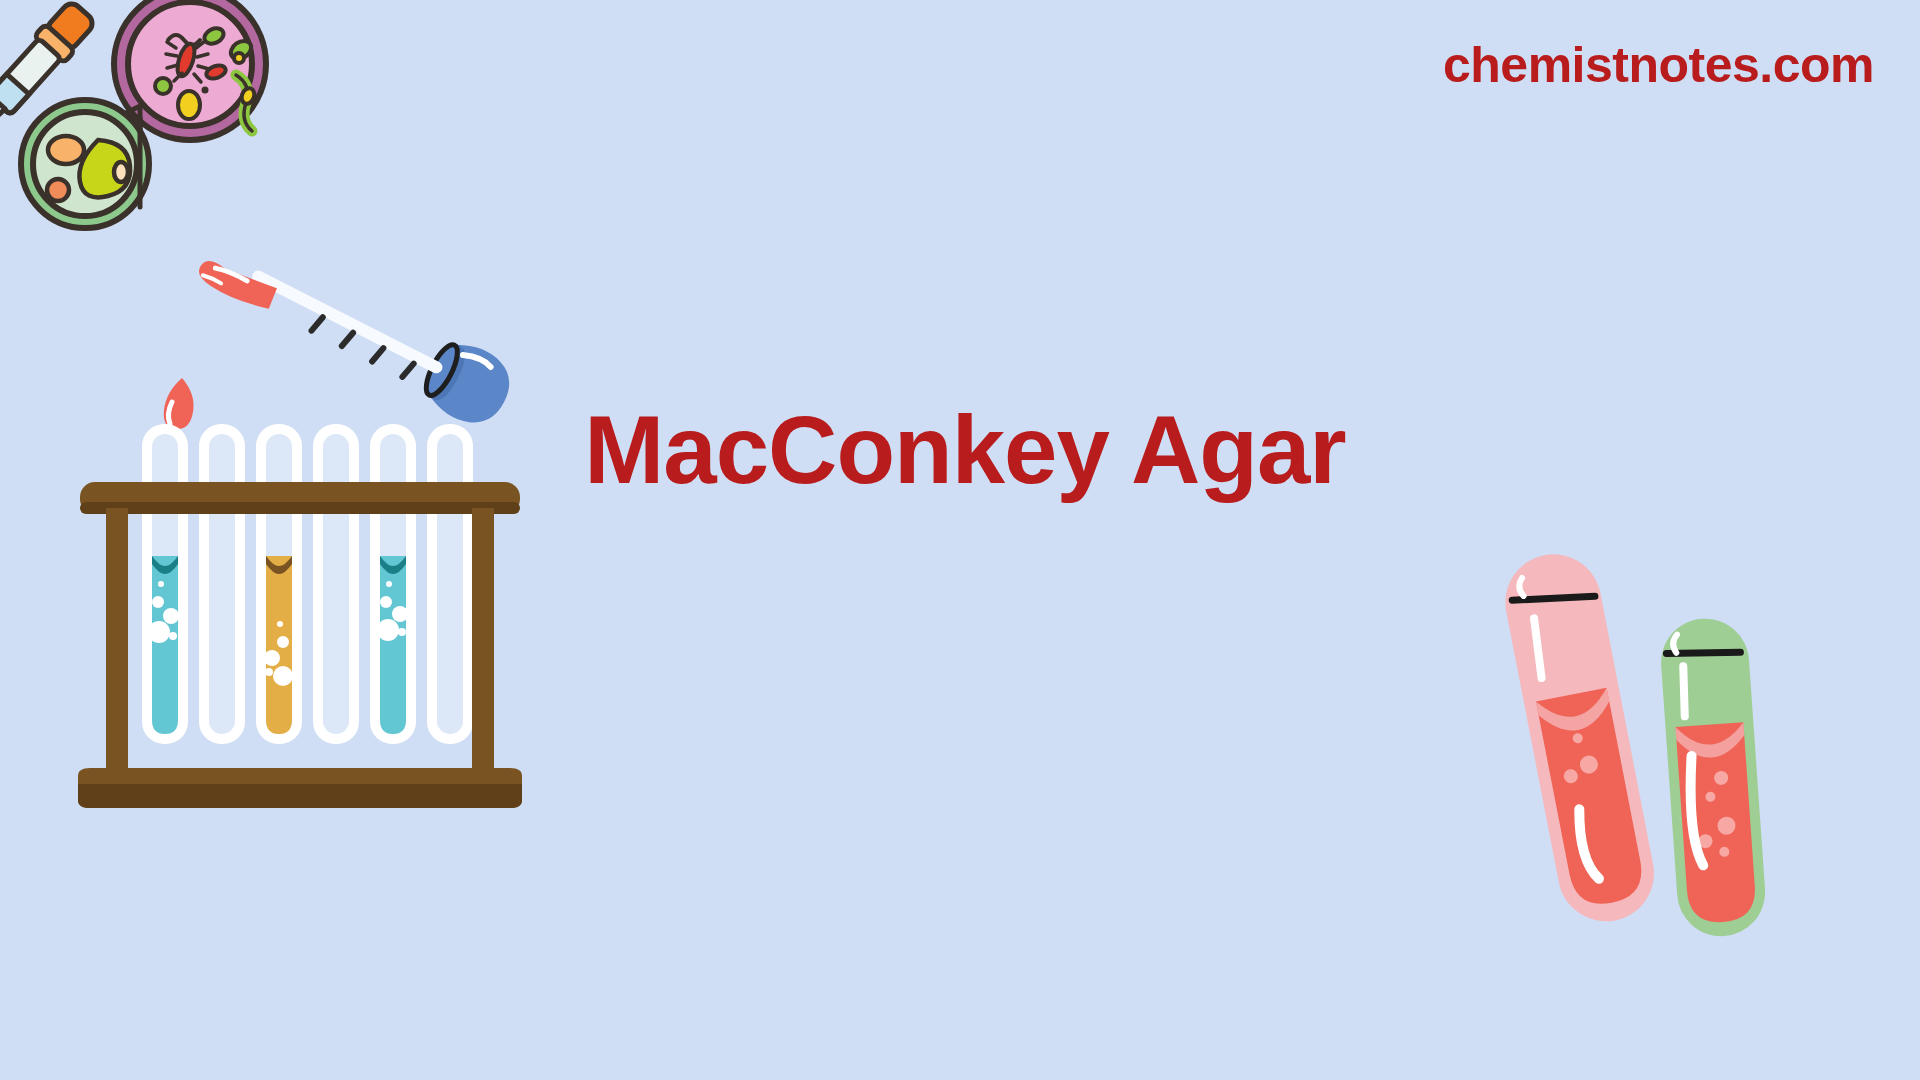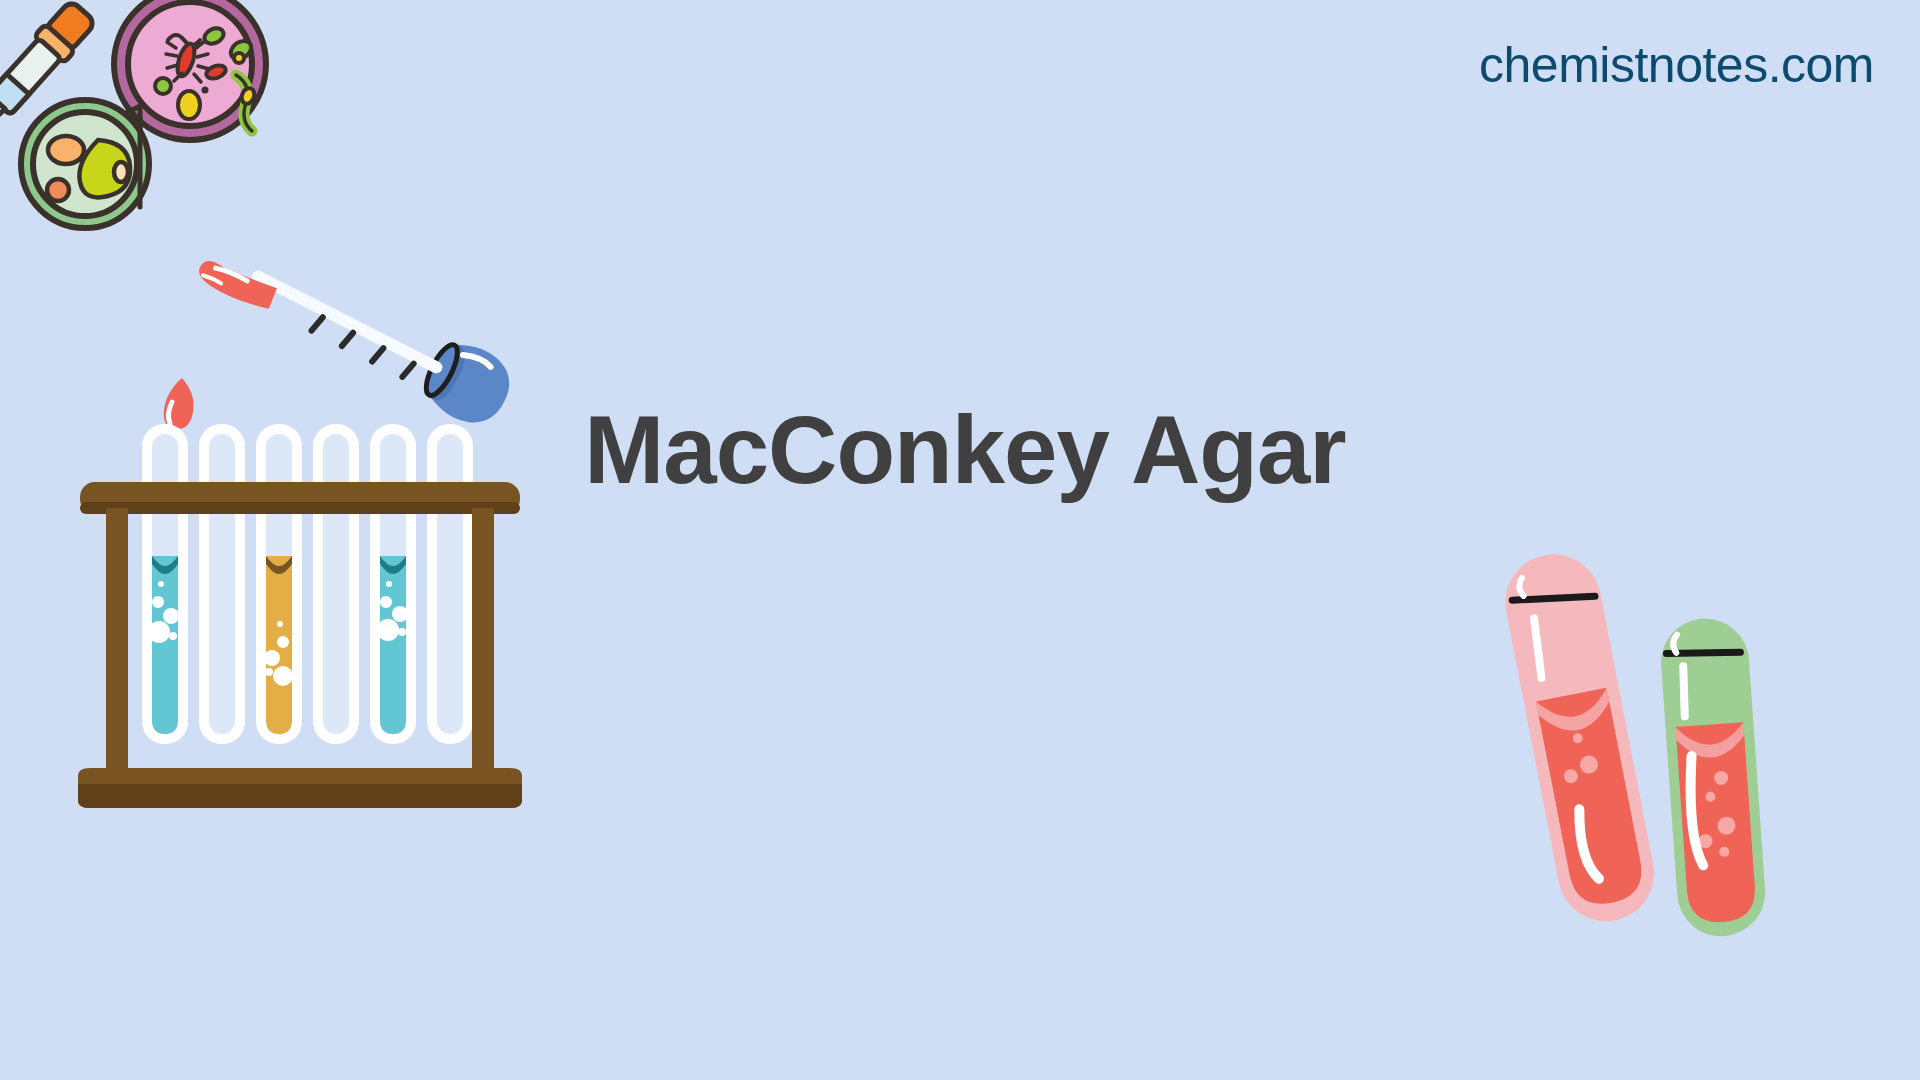--- a/index.html
+++ b/index.html
@@ -16,39 +16,39 @@
     background: #cfdef5;
     font-family: "Liberation Sans", sans-serif;
   }
 
   
   #watermark {
     position: absolute;
     top: 36px;
     right: 46px;
     font-size: 50px;
-    font-weight: 400;
+    font-weight: 700;
     letter-spacing: -0.5px;
-    color: #0c4a6e;
+    color: #b91c1c;
     white-space: nowrap;
     user-select: none;
   }
 
   
   #text-block {
     position: absolute;
     left: 560px;
     top: 400px;
     width: 810px;
     text-align: center;
   }
   #main-title {
     font-size: 96px;
     font-weight: 700;
-    color: #404040;
+    color: #b91c1c;
     line-height: 1.05;
     letter-spacing: -1px;
     margin: 0;
     white-space: nowrap;
   }
   #subtitle {
     margin: 0;
     margin-top: 150px;
     font-size: 56px;
     font-weight: 700;

